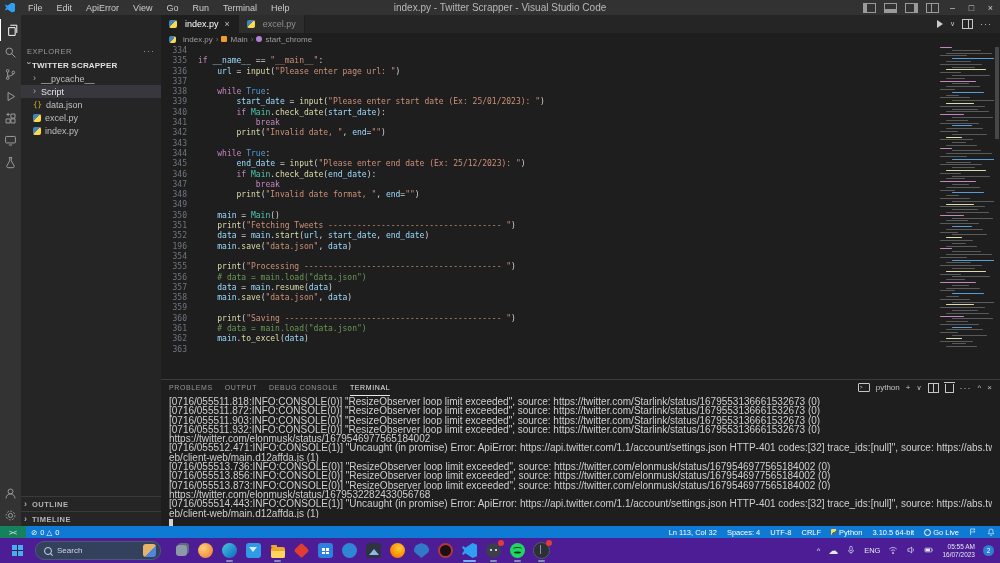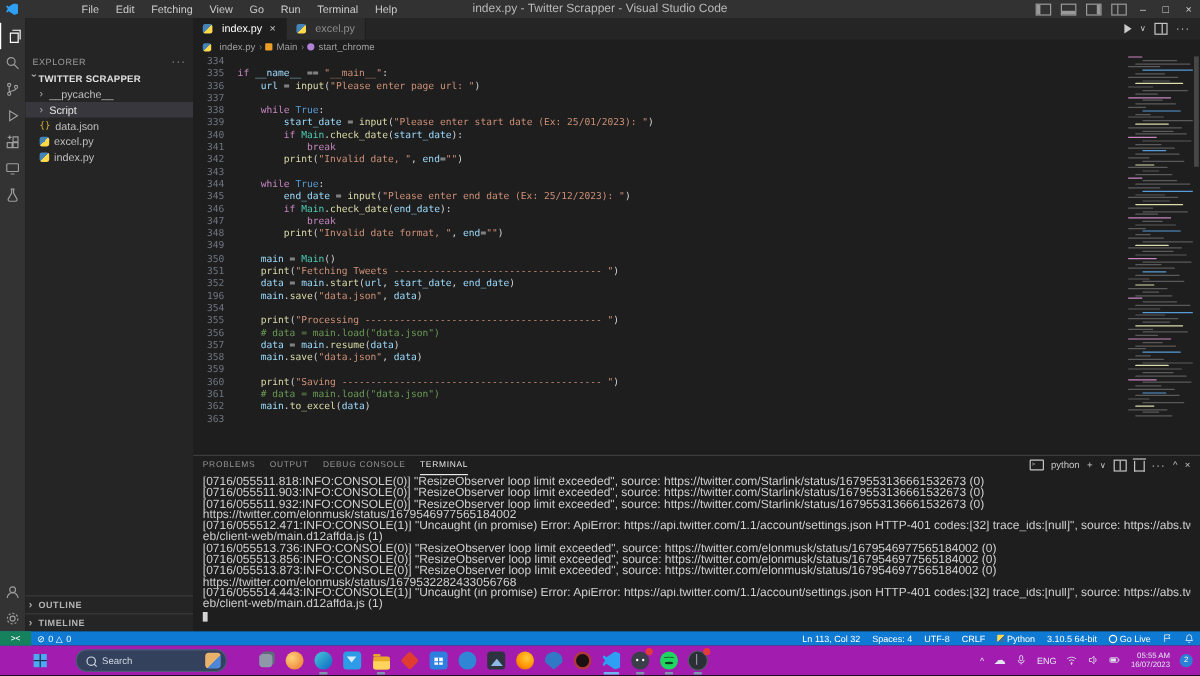--- a/index.html
+++ b/index.html
@@ -84,21 +84,21 @@
   .sb-remote{background:#16825d;height:100%;display:flex;align-items:center;justify-content:center;width:26px;font-size:7px;}
   .sb-item{display:flex;align-items:center;gap:2px;padding:0 5px;white-space:nowrap;}
   .sb-left{display:flex;align-items:center;}
   .sb-right{margin-left:auto;display:flex;align-items:center;}
   .ico-err:before{content:"⊘";font-size:7.5px;margin-right:1px;}
   .ico-warn:before{content:"△";font-size:7.5px;margin-right:1px;}
   .py-sb{width:6px;height:6px;border-radius:1px;background:linear-gradient(135deg,#ffd94a 0 50%,#3b6ea5 50% 100%);}
   .golive-dot{width:5px;height:5px;border:1px solid #fff;border-radius:50%;}
   .sb-right svg{width:8px;height:8px;fill:none;stroke:#fff;stroke-width:1.2;}
   
-  .taskbar{height:25px;background:#a21caf;display:flex;align-items:center;padding-left:28px;gap:24px;}
+  .taskbar{height:25px;background:#4c1d95;display:flex;align-items:center;padding-left:12px;gap:12px;}
   .win-logo{width:11px;height:11px;flex:none;background:
      linear-gradient(#1f2b40,#1f2b40) center/1.4px 100% no-repeat,
      linear-gradient(#1f2b40,#1f2b40) center/100% 1.4px no-repeat,#4da9f5;}
   .search-pill{width:112px;height:17px;background:#33415c;border:1px solid #4a5a78;border-radius:9px;
      display:flex;align-items:center;gap:5px;padding:0 4px 0 8px;color:#cfd6e0;font-size:8px;}
   .mag{width:6px;height:6px;border:1px solid #cfd6e0;border-radius:50%;position:relative;flex:none;}
   .mag:after{content:"";position:absolute;width:3px;height:1px;background:#cfd6e0;left:5px;top:6px;transform:rotate(45deg);}
   .pill-widget{margin-left:auto;width:13px;height:13px;border-radius:3px;background:linear-gradient(135deg,#e8b26a 0 55%,#4f87d8 55% 100%);}
   .tb-app{width:17px;height:17px;position:relative;display:flex;align-items:center;justify-content:center;}
   .tb-app.run:after{content:"";position:absolute;bottom:-3px;left:5px;right:5px;height:2px;border-radius:1px;background:#7e94ad;}
@@ -137,24 +137,24 @@
   .tray-clock{text-align:right;font-size:6.5px;line-height:8px;white-space:nowrap;}
   .tray-badge{width:11px;height:11px;border-radius:50%;background:#2b7fd4;color:#fff;font-size:6.5px;display:flex;align-items:center;justify-content:center;}
 </style>
 </head>
 <body>
 
 <div class="screen">
 
   <div class="titlebar">
     <span class="vsc-logo"></span>
-    <span id="menus" style="display: inline-flex; margin-left: 40px;">
+    <span id="menus" style="display: inline-flex;">
         <span class="menu-item">File</span>
         <span class="menu-item">Edit</span>
-        <span class="menu-item">Fetching</span>
+        <span class="menu-item">ApiError</span>
         <span class="menu-item">View</span>
         <span class="menu-item">Go</span>
         <span class="menu-item">Run</span>
         <span class="menu-item">Terminal</span>
         <span class="menu-item">Help</span>
       </span>
     <span class="tb-title">index.py - Twitter Scrapper - Visual Studio Code</span>
     <span class="tb-right">
       <span class="layout-ico li-left">
           <i></i>
@@ -468,20 +468,21 @@
             <span class="mini-chev">∨</span>
             <span class="split-ico"></span>
             <span class="trash-ico"></span>
             <span class="more-dots">···</span>
             <span>^</span>
             <span>×</span>
           </span>
         </div>
         <div class="terminal" id="terminal">
             <div class="tline">[0716/055511.818:INFO:CONSOLE(0)] "ResizeObserver loop limit exceeded", source: https://twitter.com/Starlink/status/1679553136661532673 (0)</div>
+            <div class="tline">[0716/055511.872:INFO:CONSOLE(0)] "ResizeObserver loop limit exceeded", source: https://twitter.com/Starlink/status/1679553136661532673 (0)</div>
             <div class="tline">[0716/055511.903:INFO:CONSOLE(0)] "ResizeObserver loop limit exceeded", source: https://twitter.com/Starlink/status/1679553136661532673 (0)</div>
             <div class="tline">[0716/055511.932:INFO:CONSOLE(0)] "ResizeObserver loop limit exceeded", source: https://twitter.com/Starlink/status/1679553136661532673 (0)</div>
             <div class="tline">https://twitter.com/elonmusk/status/1679546977565184002</div>
             <div class="tline">[0716/055512.471:INFO:CONSOLE(1)] "Uncaught (in promise) Error: ApiError: https://api.twitter.com/1.1/account/settings.json HTTP-401 codes:[32] trace_ids:[null]", source: https://abs.twimg.com/responsive-w</div>
             <div class="tline">eb/client-web/main.d12affda.js (1)</div>
             <div class="tline">[0716/055513.736:INFO:CONSOLE(0)] "ResizeObserver loop limit exceeded", source: https://twitter.com/elonmusk/status/1679546977565184002 (0)</div>
             <div class="tline">[0716/055513.856:INFO:CONSOLE(0)] "ResizeObserver loop limit exceeded", source: https://twitter.com/elonmusk/status/1679546977565184002 (0)</div>
             <div class="tline">[0716/055513.873:INFO:CONSOLE(0)] "ResizeObserver loop limit exceeded", source: https://twitter.com/elonmusk/status/1679546977565184002 (0)</div>
             <div class="tline">https://twitter.com/elonmusk/status/1679532282433056768</div>
             <div class="tline">[0716/055514.443:INFO:CONSOLE(1)] "Uncaught (in promise) Error: ApiError: https://api.twitter.com/1.1/account/settings.json HTTP-401 codes:[32] trace_ids:[null]", source: https://abs.twimg.com/responsive-w</div>

